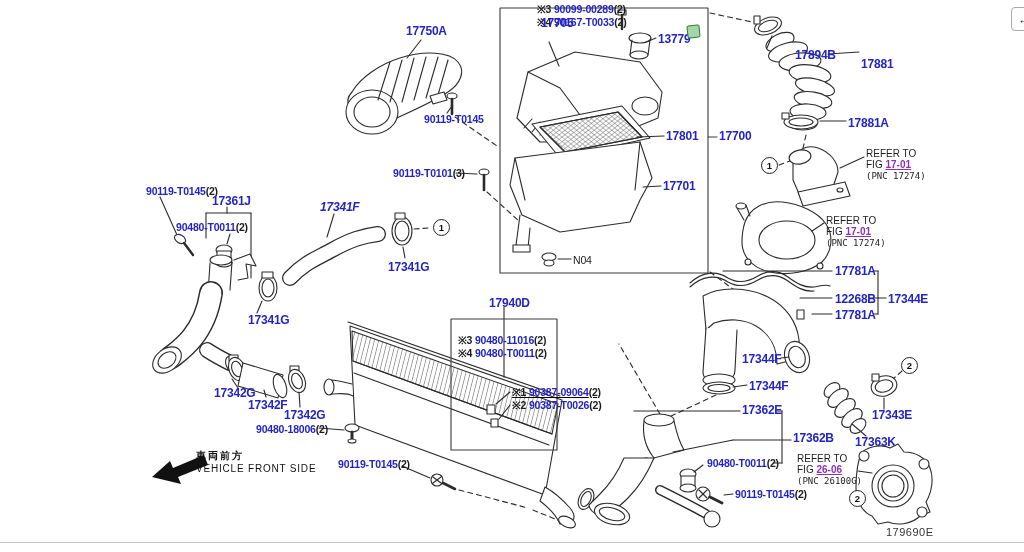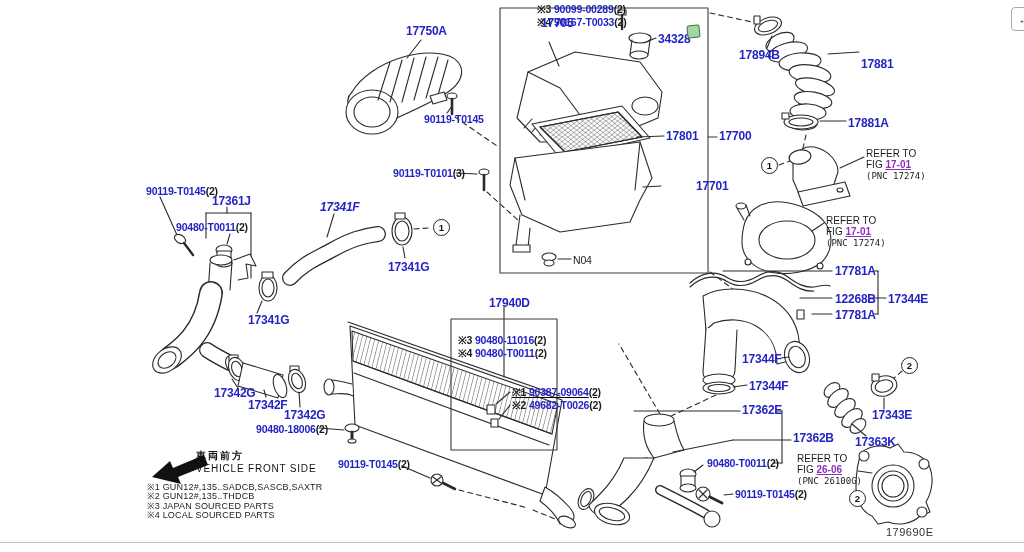--- a/index.html
+++ b/index.html
@@ -350,47 +350,47 @@
       <g>
         <polygon points="152,477 170,461 173,468 204,455 208,465 178,477 181,484" fill="#111" stroke="none"></polygon>
       </g>
     </g>
   </svg>
 
   <div id="labels-layer">
       <div class="lbl" style="left: 537px; top: 4px;"><span class="seg-note">※3 </span><span class="seg-pn">90099-00289</span><span class="seg-qty">(2)</span></div>
       <div class="lbl" style="left: 537px; top: 17px;"><span class="seg-note">※4 </span><span class="seg-pn">90167-T0033</span><span class="seg-qty">(2)</span></div>
       <div class="lbl big" style="left: 533px; top: 18px; margin-left: 8px;"><span class="seg-pn">17705</span></div>
-      <div class="lbl big" style="left: 658px; top: 34px;"><span class="seg-pn">34328</span></div>
+      <div class="lbl big" style="left: 658px; top: 34px;"><span class="seg-pn">13779</span></div>
       <div class="lbl big" style="left: 666px; top: 131px;"><span class="seg-pn">17801</span></div>
       <div class="lbl big" style="left: 719px; top: 131px;"><span class="seg-pn">17700</span></div>
-      <div class="lbl big" style="left: 663px; top: 181px; margin-left: 33px;"><span class="seg-pn">17701</span></div>
+      <div class="lbl big" style="left: 663px; top: 181px;"><span class="seg-pn">17701</span></div>
       <div class="lbl" style="left: 573px; top: 255px;"><span class="seg-plain">N04</span></div>
       <div class="lbl" style="left: 393px; top: 168px;"><span class="seg-pn">90119-T0101</span><span class="seg-qty">(3)</span></div>
       <div class="lbl big" style="left: 406px; top: 26px;"><span class="seg-pn">17750A</span></div>
       <div class="lbl" style="left: 424px; top: 114px;"><span class="seg-pn">90119-T0145</span></div>
-      <div class="lbl big" style="left: 739px; top: 50px;"><span class="seg-pn">17894B</span></div>
+      <div class="lbl big" style="left: 795px; top: 50px;"><span class="seg-pn">17894B</span></div>
       <div class="lbl big" style="left: 861px; top: 49px; margin-top: 10px;"><span class="seg-pn">17881</span></div>
       <div class="lbl big" style="left: 848px; top: 118px;"><span class="seg-pn">17881A</span></div>
       <div class="lbl" style="left: 146px; top: 186px;"><span class="seg-pn">90119-T0145</span><span class="seg-qty">(2)</span></div>
       <div class="lbl big" style="left: 212px; top: 196px;"><span class="seg-pn">17361J</span></div>
       <div class="lbl" style="left: 176px; top: 222px;"><span class="seg-pn">90480-T0011</span><span class="seg-qty">(2)</span></div>
       <div class="lbl big" style="left: 320px; top: 202px; font-style: italic;"><span class="seg-pn">17341F</span></div>
       <div class="lbl big" style="left: 388px; top: 262px;"><span class="seg-pn">17341G</span></div>
       <div class="lbl big" style="left: 248px; top: 315px;"><span class="seg-pn">17341G</span></div>
       <div class="lbl big" style="left: 214px; top: 388px;"><span class="seg-pn">17342G</span></div>
       <div class="lbl big" style="left: 248px; top: 400px;"><span class="seg-pn">17342F</span></div>
       <div class="lbl big" style="left: 284px; top: 410px;"><span class="seg-pn">17342G</span></div>
       <div class="lbl" style="left: 256px; top: 424px;"><span class="seg-pn">90480-18006</span><span class="seg-qty">(2)</span></div>
       <div class="lbl" style="left: 338px; top: 459px;"><span class="seg-pn">90119-T0145</span><span class="seg-qty">(2)</span></div>
       <div class="lbl big" style="left: 489px; top: 298px;"><span class="seg-pn">17940D</span></div>
       <div class="lbl" style="left: 458px; top: 335px;"><span class="seg-note">※3 </span><span class="seg-pn">90480-11016</span><span class="seg-qty">(2)</span></div>
       <div class="lbl" style="left: 458px; top: 348px;"><span class="seg-note">※4 </span><span class="seg-pn">90480-T0011</span><span class="seg-qty">(2)</span></div>
       <div class="lbl" style="left: 512px; top: 387px; text-decoration: underline;"><span class="seg-note">※1 </span><span class="seg-pn">90387-09064</span><span class="seg-qty">(2)</span></div>
-      <div class="lbl" style="left: 512px; top: 400px;"><span class="seg-note">※2 </span><span class="seg-pn">49682-T0026</span><span class="seg-qty">(2)</span></div>
+      <div class="lbl" style="left: 512px; top: 400px;"><span class="seg-note">※2 </span><span class="seg-pn">90387-T0026</span><span class="seg-qty">(2)</span></div>
       <div class="lbl big" style="left: 835px; top: 266px;"><span class="seg-pn">17781A</span></div>
       <div class="lbl big" style="left: 835px; top: 294px;"><span class="seg-pn">12268B</span></div>
       <div class="lbl big" style="left: 888px; top: 294px;"><span class="seg-pn">17344E</span></div>
       <div class="lbl big" style="left: 835px; top: 310px;"><span class="seg-pn">17781A</span></div>
       <div class="lbl big" style="left: 742px; top: 354px;"><span class="seg-pn">17344F</span></div>
       <div class="lbl big" style="left: 749px; top: 381px;"><span class="seg-pn">17344F</span></div>
       <div class="lbl big" style="left: 742px; top: 405px;"><span class="seg-pn">17362E</span></div>
       <div class="lbl big" style="left: 793px; top: 433px;"><span class="seg-pn">17362B</span></div>
       <div class="lbl big" style="left: 872px; top: 410px;"><span class="seg-pn">17343E</span></div>
       <div class="lbl big" style="left: 855px; top: 437px;"><span class="seg-pn">17363K</span></div>
@@ -414,26 +414,20 @@
         <div><span>FIG </span><span class="fig">17-01</span></div>
         <div class="pnc">(PNC 17274)</div>
       </div>
       <div class="refer" style="left: 797px; top: 454px;">
         <div>REFER TO</div>
         <div><span>FIG </span><span class="fig">26-06</span></div>
         <div class="pnc">(PNC 26100G)</div>
       </div>
     </div>
 
-  <div class="legend" style="left:147px;top:483px" id="legend-block">
-      <div>※1 GUN12#,135..SADCB,SASCB,SAXTR</div>
-      <div>※2 GUN12#,135..THDCB</div>
-      <div>※3 JAPAN SOURCED PARTS</div>
-      <div>※4 LOCAL SOURCED PARTS</div>
-    </div>
 
   <div class="front-jp" style="left:196px;top:449px">車両前方</div>
   <div class="front-en" style="left:196px;top:463px">VEHICLE FRONT SIDE</div>
 
   <div class="marker" id="hl-marker" style="left: 687px; top: 25px; width: 11px; height: 11px; background: rgb(165, 214, 165); border: 1.5px solid rgb(46, 125, 50);"></div>
 
   <div class="doccode" style="left:886px;top:526px">179690E</div>
 
   <div class="backbtn">
     <span>←</span>

